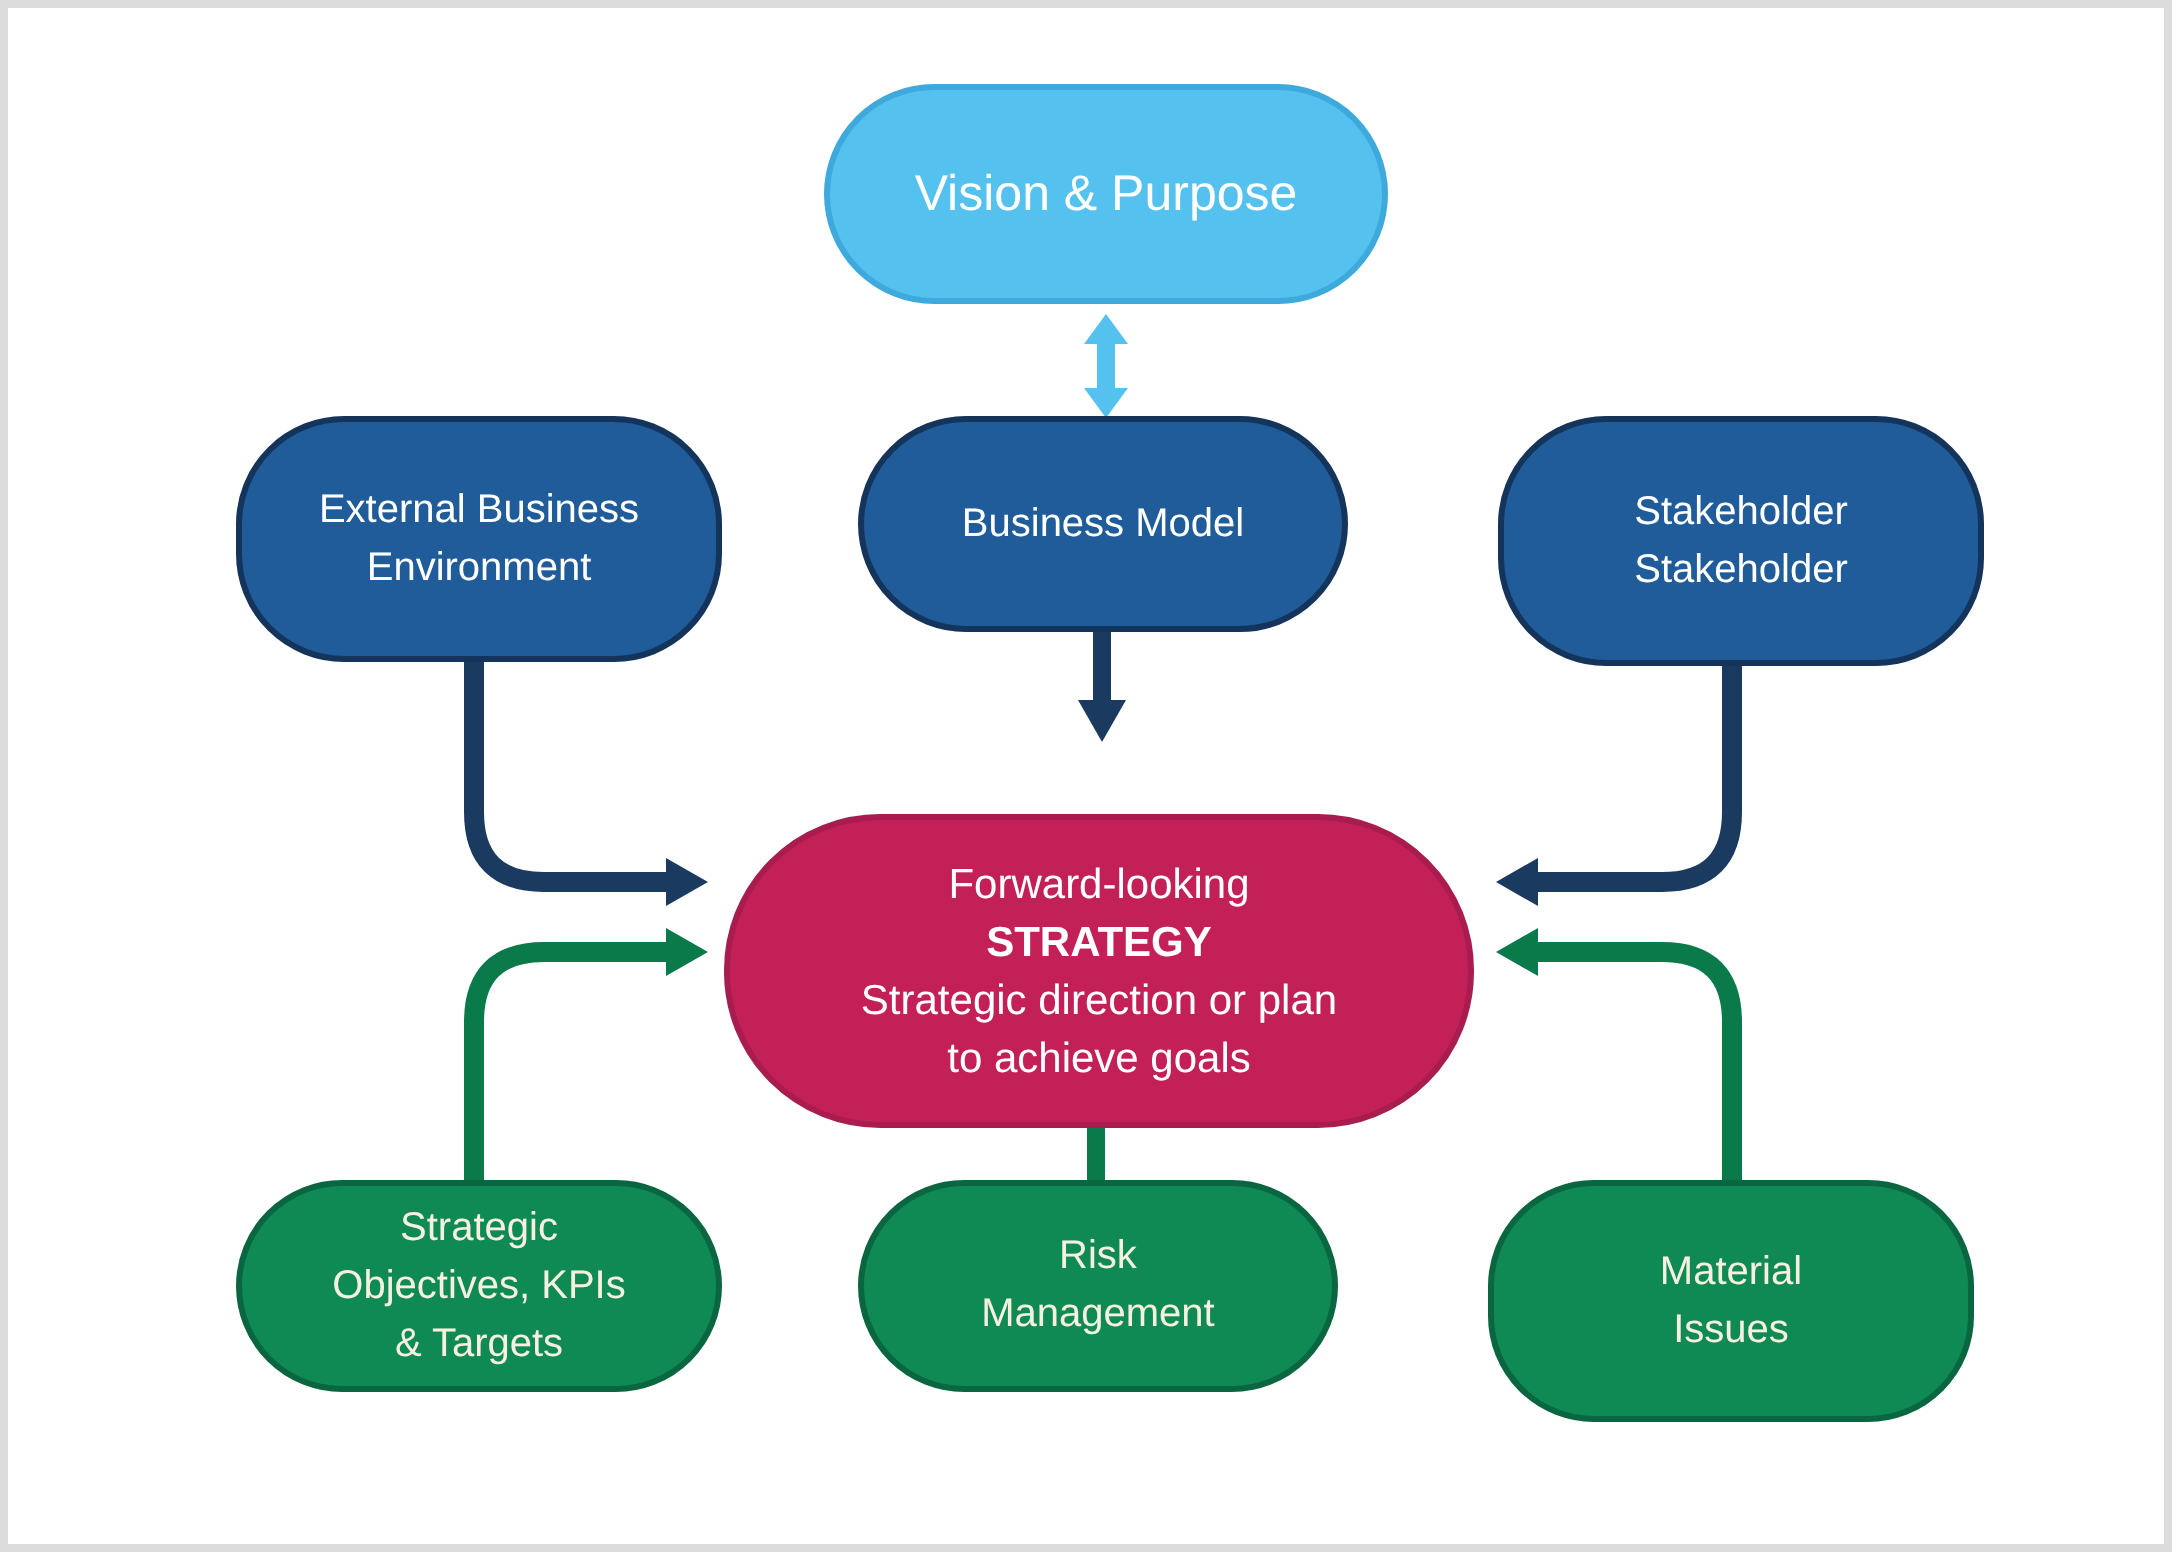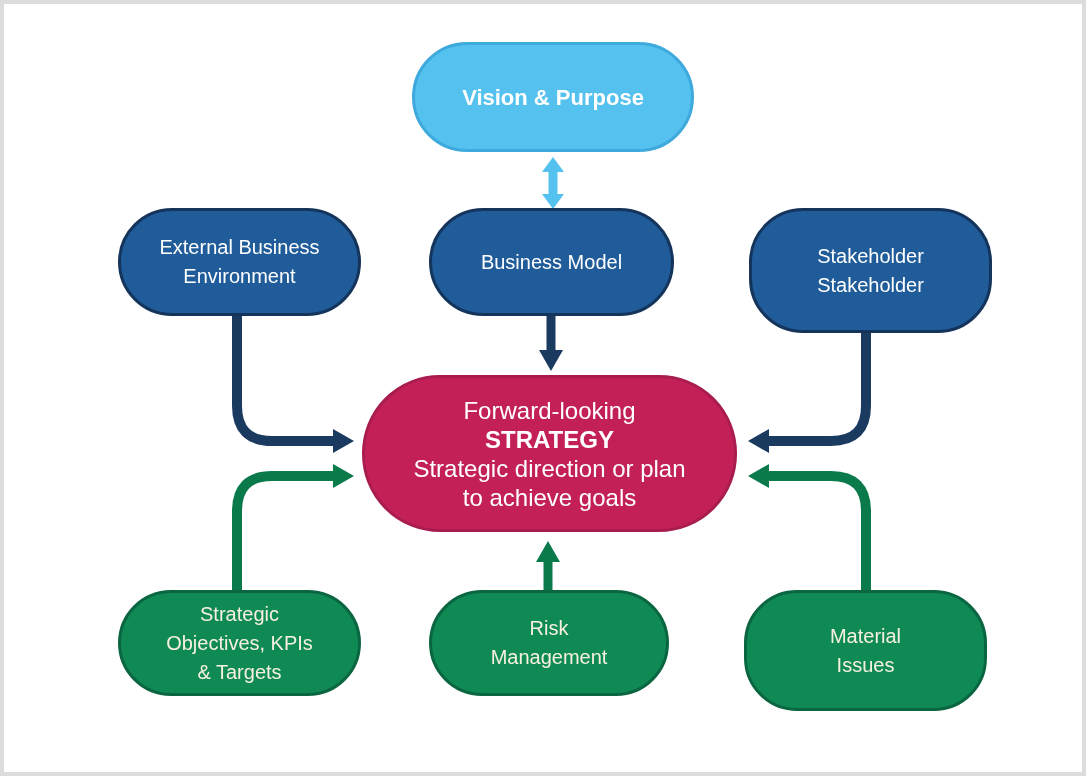--- a/index.html
+++ b/index.html
@@ -33,45 +33,46 @@
     text-align: center;
     box-sizing: border-box;
     font-size: 20px;
     line-height: 29px;
   }
   .node .line { display: block; }
   .node-sky {
     background: var(--sky-fill);
     border: 3px solid var(--sky-border);
     color: var(--text-white);
-    font-weight: bold;
-    font-size: 22px;
+    font-weight: normal;
+    font-size: 25px;
   }
   .node-blue {
     background: var(--blue-fill);
     border: 3px solid var(--blue-border);
     color: var(--text-white);
   }
   .node-magenta {
     background: var(--magenta-fill);
     border: 3px solid var(--magenta-border);
     color: var(--text-white);
-    font-size: 24px;
+    font-size: 21px;
     line-height: 29px;
+    margin-top: 32px;
   }
   .node-green {
     background: var(--green-fill);
     border: 3px solid var(--green-border);
     color: var(--text-cream);
   }
   .bold-line { font-weight: bold; }
 
   
   #node-vision                  { left: 408px; top:  38px; width: 282px; height: 110px; border-radius: 55px; }
-  #node-external-business-env   { left: 114px; top: 204px; width: 243px; height: 108px; border-radius: 54px; }
+  #node-external-business-env   { left: 114px; top: 204px; width: 243px; height: 123px; border-radius: 54px; }
   #node-business-model          { left: 425px; top: 204px; width: 245px; height: 108px; border-radius: 54px; }
   #node-stakeholder-engagement  { left: 745px; top: 204px; width: 243px; height: 125px; border-radius: 54px; }
   #node-strategy                { left: 358px; top: 371px; width: 375px; height: 157px; border-radius: 78px; }
   #node-strategic-objectives    { left: 114px; top: 586px; width: 243px; height: 106px; border-radius: 53px; }
   #node-risk-management         { left: 425px; top: 586px; width: 240px; height: 106px; border-radius: 53px; }
   #node-material-sustainability { left: 740px; top: 586px; width: 243px; height: 121px; border-radius: 53px; }
 
   
   .stroke-navy  { stroke: var(--navy-arrow);  fill: none; }
   .stroke-green { stroke: var(--green-arrow); fill: none; }

